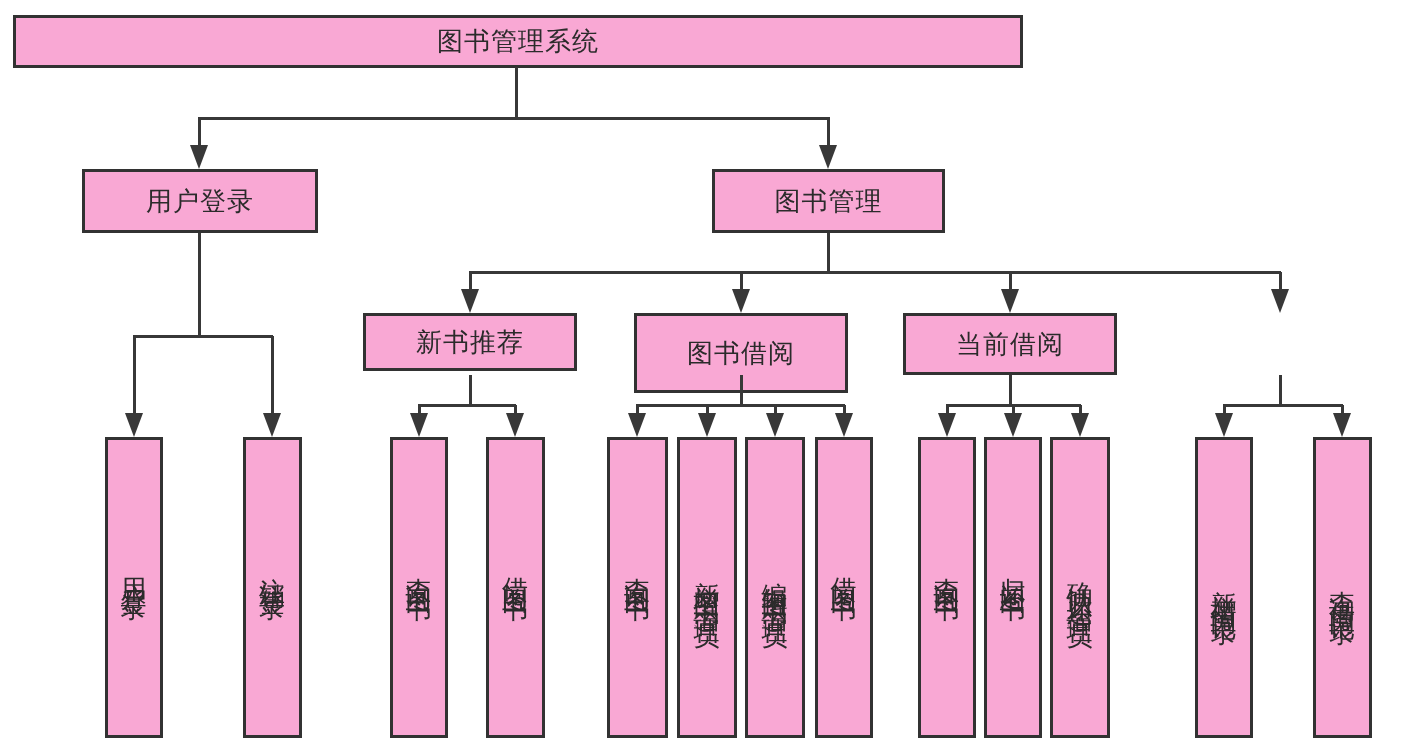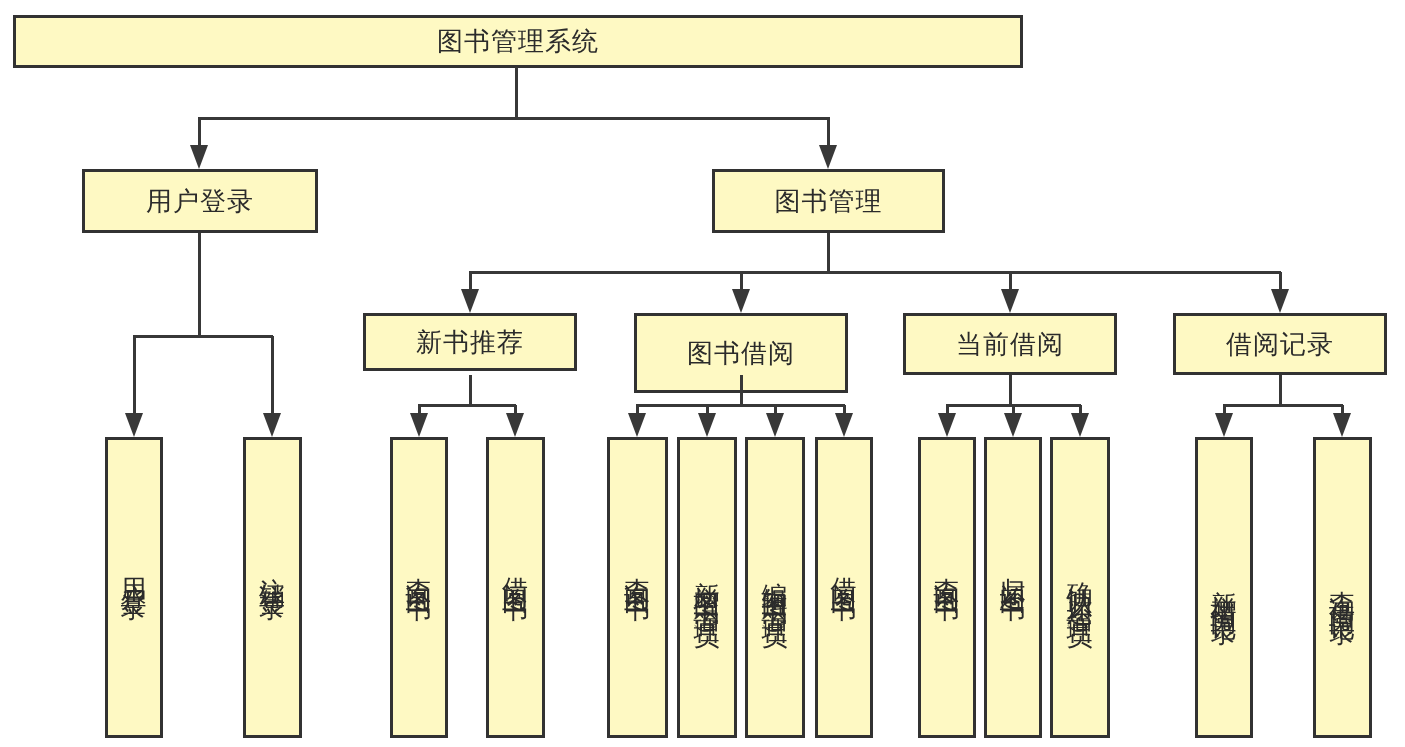--- a/index.html
+++ b/index.html
@@ -7,21 +7,21 @@
     position:relative;
     width:1405px;height:747px;
     background:#ffffff;
     font-family:"Liberation Sans","DejaVu Sans",sans-serif;
     overflow:hidden;
   }
   .node{
     position:absolute;
     box-sizing:border-box;
     border:3px solid #323232;
-    background:#fef9c3;
+    background:#f9a8d4;
     display:flex;
     align-items:center;
     justify-content:center;
     color:#2b2b2b;
     font-size:26px;
     letter-spacing:1px;
     white-space:nowrap;
   }
   .leaf{
     padding:6px 0;
@@ -60,21 +60,20 @@
 <div class="canvas">
 
   <div class="node" style="left:13px;top:15px;width:1010px;height:53px;">图书管理系统</div>
 
   <div class="node" style="left:82px;top:169px;width:236px;height:64px;">用户登录</div>
   <div class="node" style="left:712px;top:169px;width:233px;height:64px;">图书管理</div>
 
   <div class="node" style="left:363px;top:313px;width:214px;height:58px;">新书推荐</div>
   <div class="node" style="left:634px;top:313px;width:214px;height:80px;">图书借阅</div>
   <div class="node" style="left:903px;top:313px;width:214px;height:62px;">当前借阅</div>
-  <div class="node" style="left:1173px;top:313px;width:214px;height:62px;">借阅记录</div>
 
   <div class="node leaf short" style="left:105px;top:437px;width:58px;height:301px;">
     <span class="vtext">用户登录</span>
   </div>
   <div class="node leaf short" style="left:243px;top:437px;width:59px;height:301px;">
     <span class="vtext">注销登录</span>
   </div>
 
   <div class="node leaf short" style="left:390px;top:437px;width:58px;height:301px;">
     <span class="vtext">查询图书</span>

